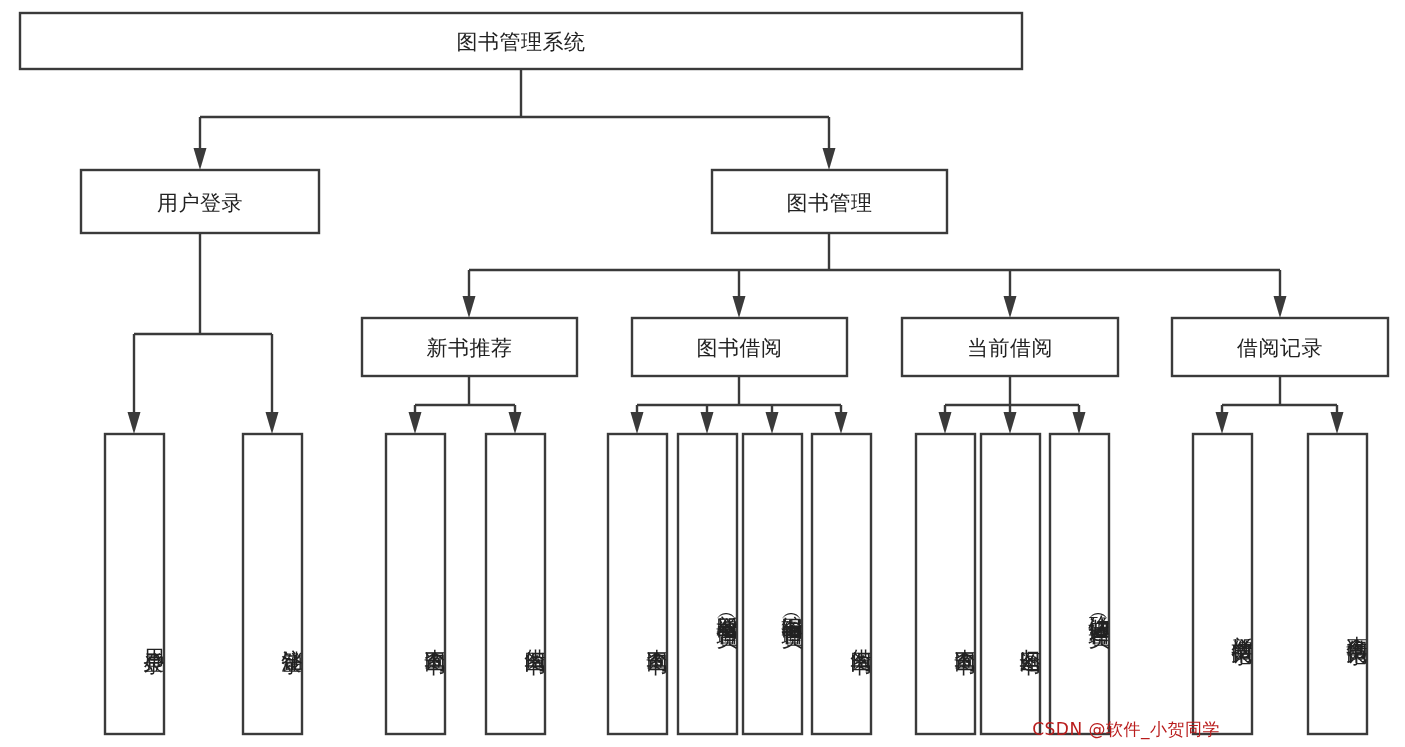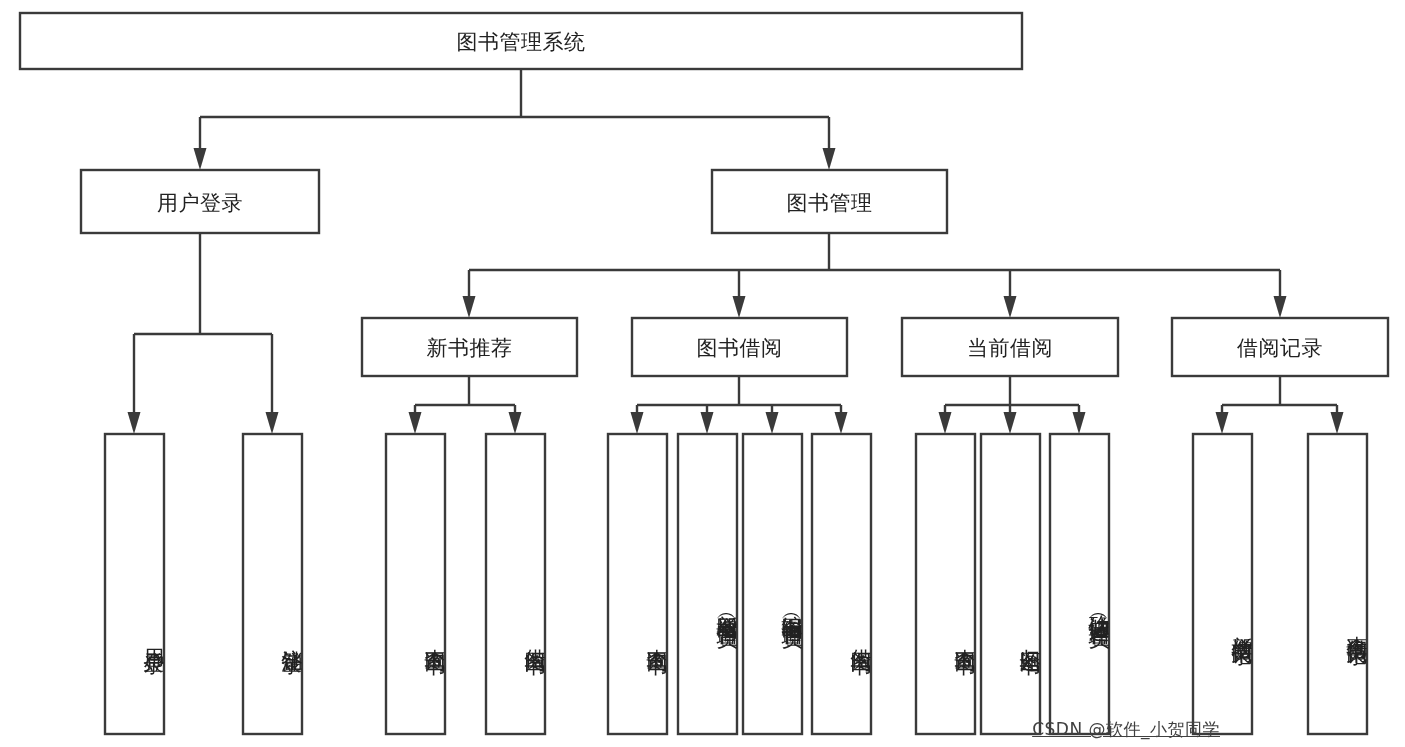--- a/index.html
+++ b/index.html
@@ -63,24 +63,23 @@
     display: flex;
     align-items: flex-start;
     justify-content: center;
     white-space: nowrap;
     pointer-events: none;
   }
   .watermark {
     position: absolute;
     font-family: "DejaVu Sans", "Liberation Sans", sans-serif;
     font-size: 17px;
-    color: #404040;
+    color: #b91c1c;
     white-space: nowrap;
     letter-spacing: 0.5px;
-    text-decoration: underline;
   }
 </style>
 </head>
 <body>
 
 <div id="diagram-root">
 
   <svg id="tree-svg" viewBox="0 0 1405 747" xmlns="http://www.w3.org/2000/svg">
     <g id="edges-layer">
         <g>

